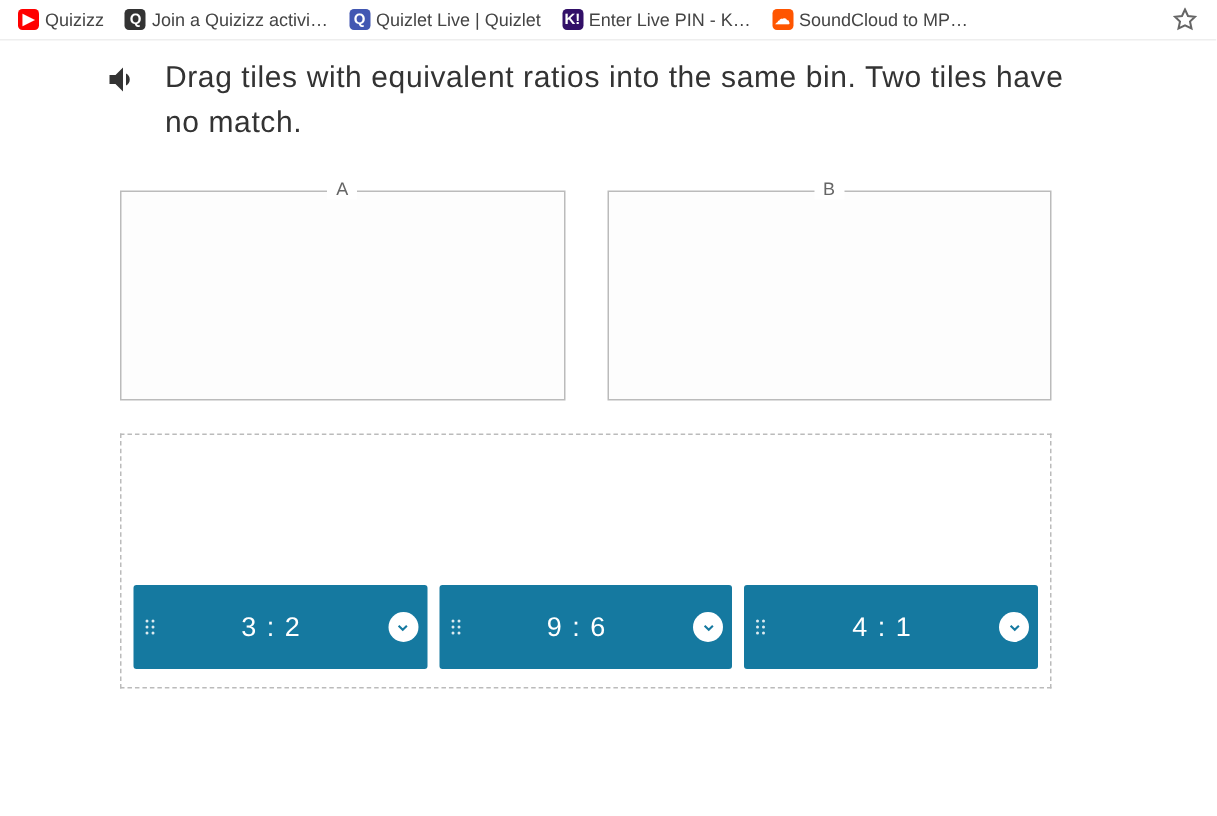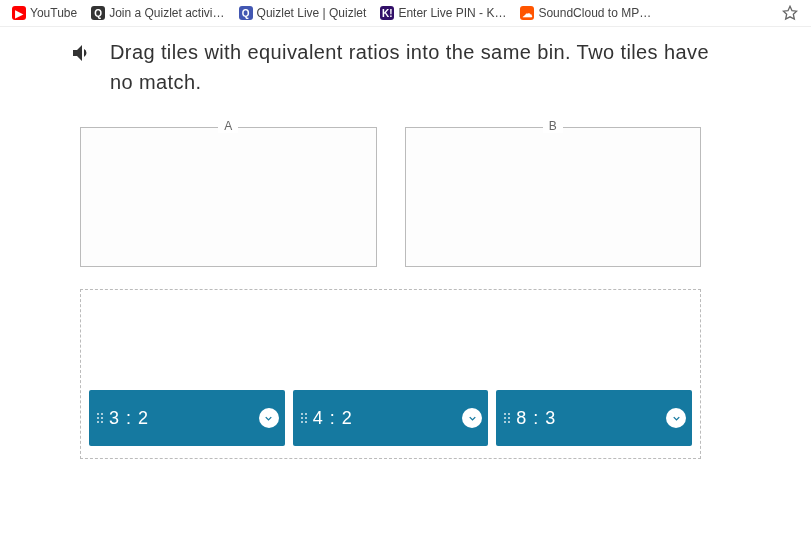--- a/index.html
+++ b/index.html
@@ -131,44 +131,45 @@
       display: flex;
       gap: 2px;
     }
     .grip-dot {
       width: 2px; height: 2px;
       background: #fff;
       border-radius: 50%;
     }
     .tile-label {
       flex: 1;
+      text-align: center;
       letter-spacing: 1px;
       white-space: nowrap;
     }
     .dropdown {
       width: 20px; height: 20px;
       background: #fff;
       border-radius: 50%;
       display: flex;
       align-items: center;
       justify-content: center;
     }
     .dropdown svg { width: 11px; height: 11px; }
   </style>
 </head>
 <body>
 
 <div class="bookmarks-bar">
   <div class="bookmark">
     <span class="bm-icon bm-youtube">▶</span>
-    <span>YouTube</span>
+    <span>Quizizz</span>
   </div>
   <div class="bookmark">
     <span class="bm-icon bm-quizizz">Q</span>
-    <span>Join a Quizlet activi…</span>
+    <span>Join a Quizizz activi…</span>
   </div>
   <div class="bookmark">
     <span class="bm-icon bm-quizlet">Q</span>
     <span>Quizlet Live | Quizlet</span>
   </div>
   <div class="bookmark">
     <span class="bm-icon bm-kahoot">K!</span>
     <span>Enter Live PIN - K…</span>
   </div>
   <div class="bookmark">
@@ -235,21 +236,21 @@
             </span>
             <span class="grip-row">
               <span class="grip-dot"></span>
               <span class="grip-dot"></span>
             </span>
             <span class="grip-row">
               <span class="grip-dot"></span>
               <span class="grip-dot"></span>
             </span>
           </span>
-        <span class="tile-label">4 : 2</span>
+        <span class="tile-label">9 : 6</span>
         <span class="dropdown">
             <svg viewBox="0 0 24 24" fill="none" stroke="#1579a0" stroke-width="3">
               <polyline points="6 9 12 15 18 9"></polyline>
             </svg>
           </span>
       </div>
       <div class="tile">
         <span class="grip">
             <span class="grip-row">
               <span class="grip-dot"></span>
@@ -257,21 +258,21 @@
             </span>
             <span class="grip-row">
               <span class="grip-dot"></span>
               <span class="grip-dot"></span>
             </span>
             <span class="grip-row">
               <span class="grip-dot"></span>
               <span class="grip-dot"></span>
             </span>
           </span>
-        <span class="tile-label">8 : 3</span>
+        <span class="tile-label">4 : 1</span>
         <span class="dropdown">
             <svg viewBox="0 0 24 24" fill="none" stroke="#1579a0" stroke-width="3">
               <polyline points="6 9 12 15 18 9"></polyline>
             </svg>
           </span>
       </div>
     </div>
   </div>
 </div>
 

